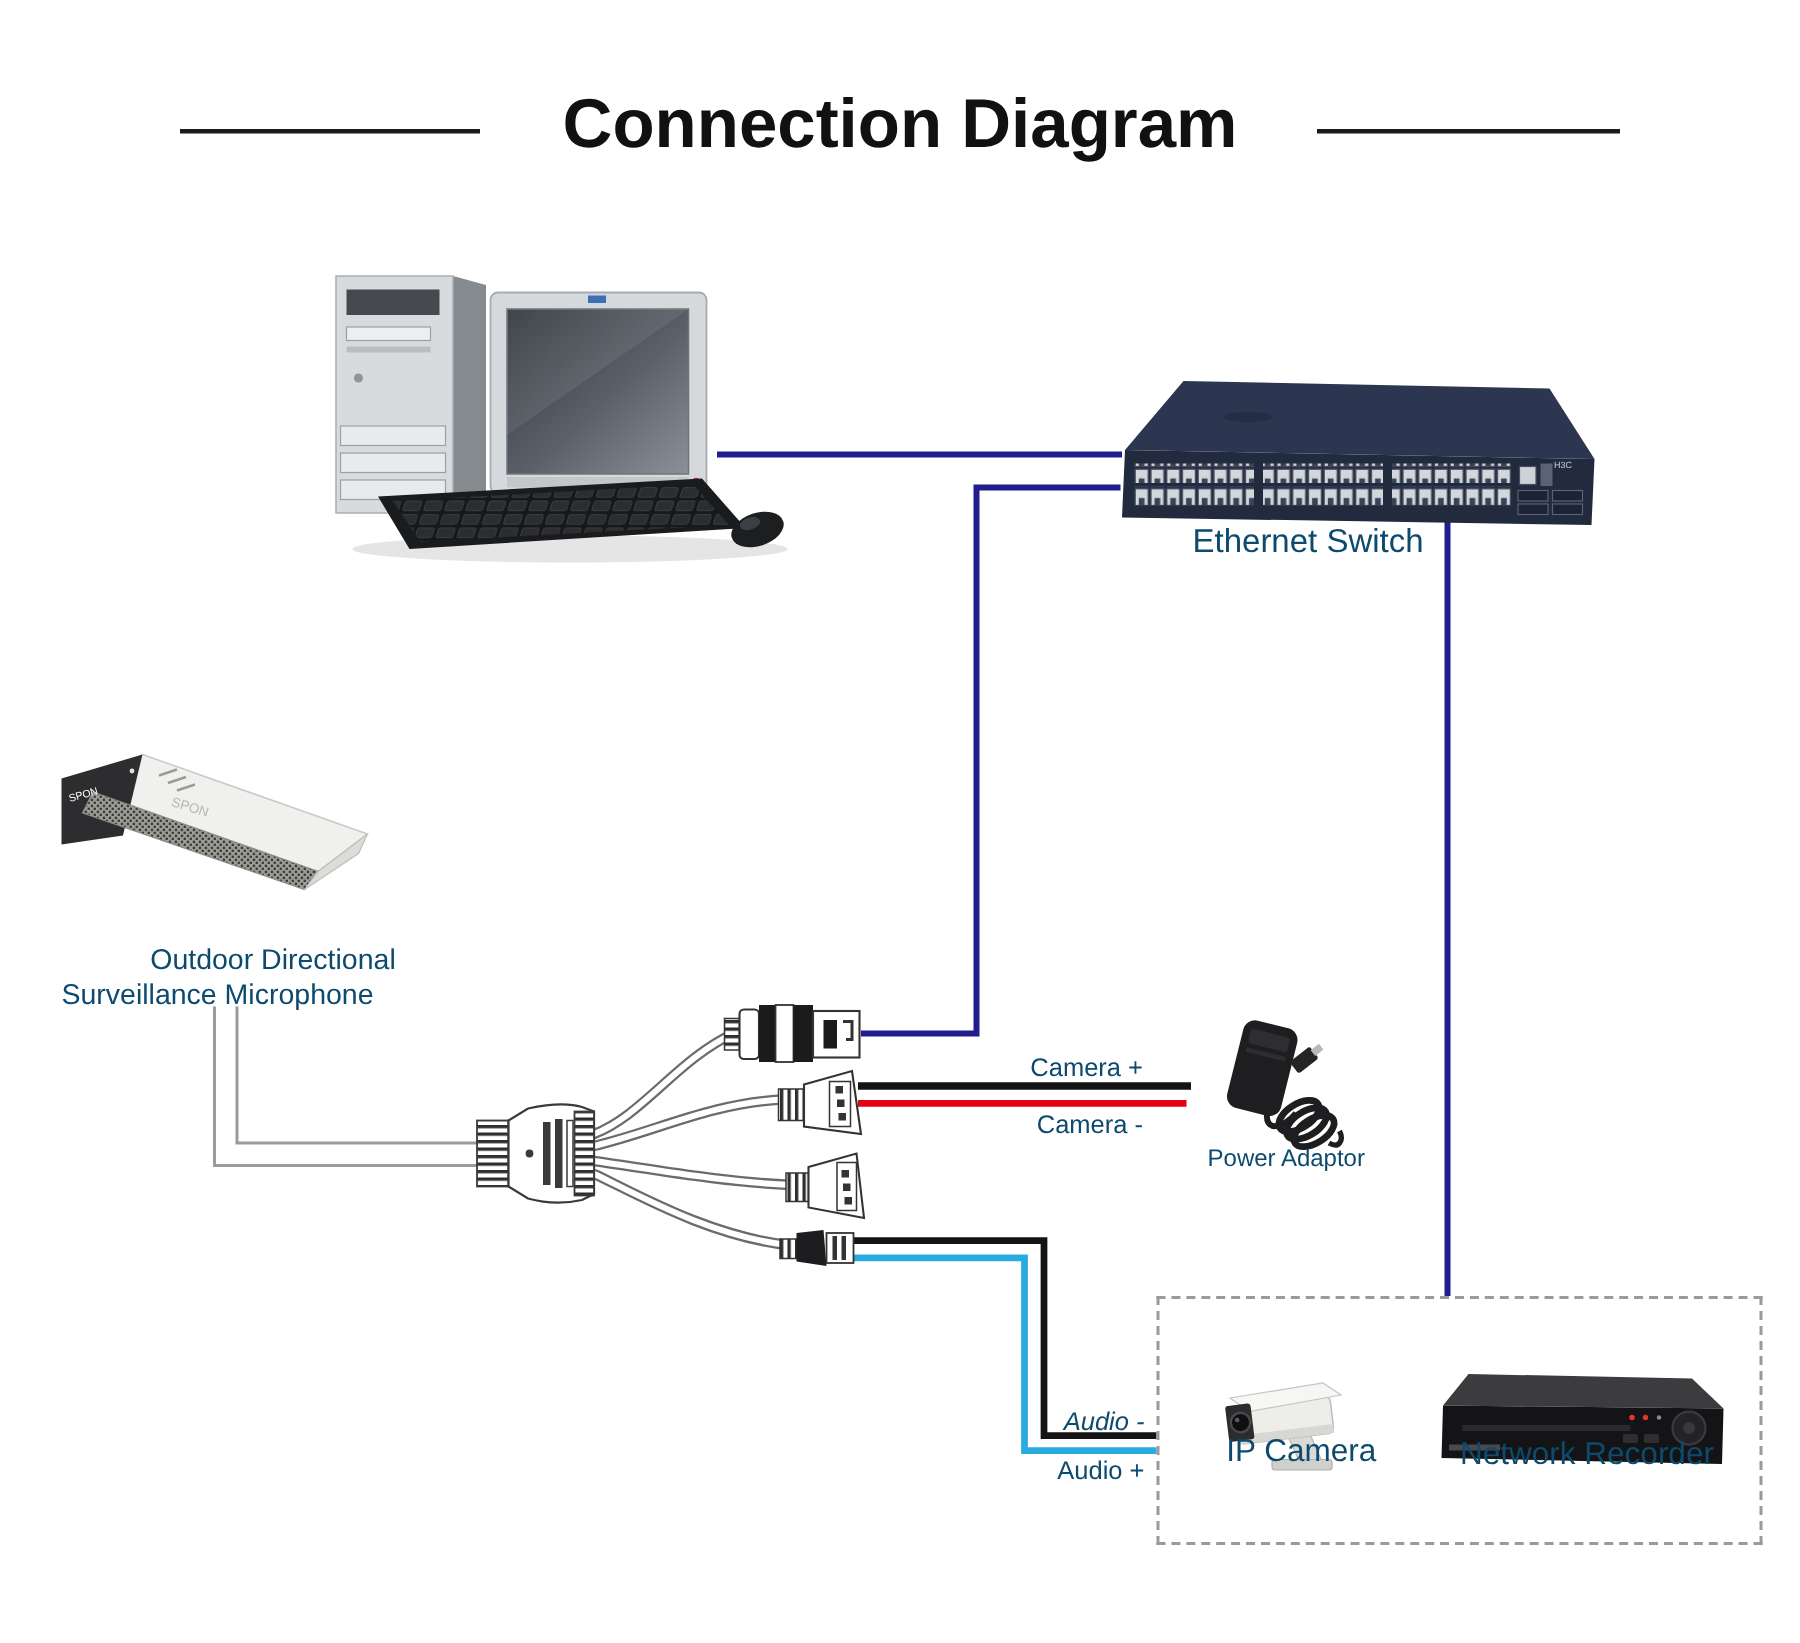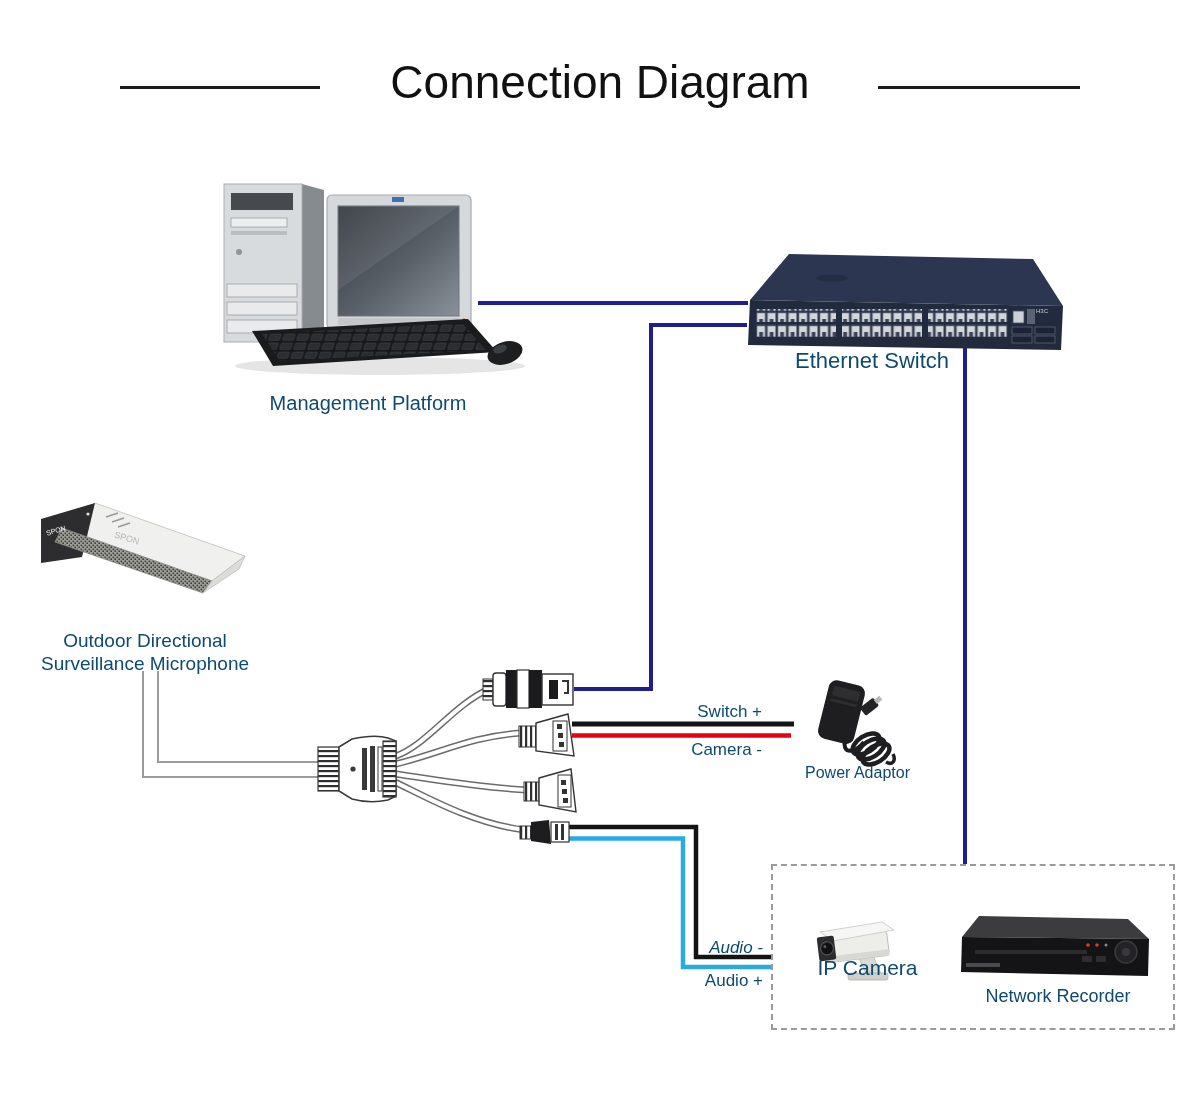--- a/index.html
+++ b/index.html
@@ -5,21 +5,21 @@
   html,body{margin:0;padding:0;background:#ffffff;}
   #stage{
     position:relative;width:1200px;height:1095px;background:#ffffff;overflow:hidden;
     font-family:"Liberation Sans", sans-serif;color:#1f1f1f;
   }
   .lbl{position:absolute;color:#0c4a6e;line-height:1.15;white-space:nowrap;}
   .center{text-align:center;}
   .right{text-align:right;}
   #page-title{
     left:0;right:0;top:56px;text-align:center;
-    font-size:46px;font-weight:400;letter-spacing:0px;color:#111;
+    font-size:46px;font-weight:700;letter-spacing:0px;color:#111;
   }
   .title-rule{position:absolute;top:86px;height:3px;background:#1a1a1a;}
   #rule-left{left:120px;width:200px;}
   #rule-right{left:878px;width:202px;}
   #dashed-box{
     position:absolute;left:771px;top:864px;width:404px;height:166px;
     border:2px dashed #9a9a9a;box-sizing:border-box;background:transparent;
   }
   svg{position:absolute;left:0;top:0;}
 </style>
@@ -228,37 +228,36 @@
     <rect x="966" y="963" width="34" height="4" fill="#4a4a4e"></rect>
   </g>
 </svg>
 
 <div id="dashed-box"></div>
 
 <div class="title-rule" id="rule-left"></div>
 <div class="title-rule" id="rule-right"></div>
 <div class="lbl" id="page-title">Connection Diagram</div>
 
-<div class="lbl center" style="left:238px;top:392px;width:260px;font-size:20px;">Management Platform</div>
 
 <div class="lbl" style="left:795px;top:348px;font-size:22px;">Ethernet Switch</div>
 
 <div class="lbl" style="left:1036px;top:308px;font-size:6px;color:#c9cdd6;">H3C</div>
 
 <div class="lbl" style="left:46px;top:527px;font-size:7px;color:#ffffff;transform:rotate(-16deg);">SPON</div>
 
 <div class="lbl" style="left:114px;top:533px;font-size:9px;color:#b8b8b3;transform:rotate(17deg);">SPON</div>
 
-<div class="lbl center" style="left:0px;top:630px;width:290px;font-size:19px;">Outdoor Directional</div>
+<div class="lbl center" style="left:0px;top:630px;width:290px;font-size:19px;padding-left:37px;">Outdoor Directional</div>
 <div class="lbl center" style="left:0px;top:653px;width:290px;font-size:19px;">Surveillance Microphone</div>
 
-<div class="lbl right" style="left:660px;top:702px;width:102px;font-size:17px;">Switch +</div>
+<div class="lbl right" style="left:660px;top:702px;width:102px;font-size:17px;">Camera +</div>
 <div class="lbl right" style="left:660px;top:740px;width:102px;font-size:17px;">Camera -</div>
 
 <div class="lbl center" style="left:770px;top:764px;width:175px;font-size:16px;">Power Adaptor</div>
 
 <div class="lbl right" style="left:660px;top:938px;width:103px;font-size:17px;font-style:italic;">Audio -</div>
 <div class="lbl right" style="left:660px;top:971px;width:103px;font-size:17px;">Audio +</div>
 
 <div class="lbl center" style="left:800px;top:956px;width:135px;font-size:21px;">IP Camera</div>
-<div class="lbl center" style="left:958px;top:986px;width:200px;font-size:18px;">Network Recorder</div>
+<div class="lbl center" style="left:958px;top:958px;width:200px;font-size:21px;">Network Recorder</div>
 
 </div>
 
 </body></html>

